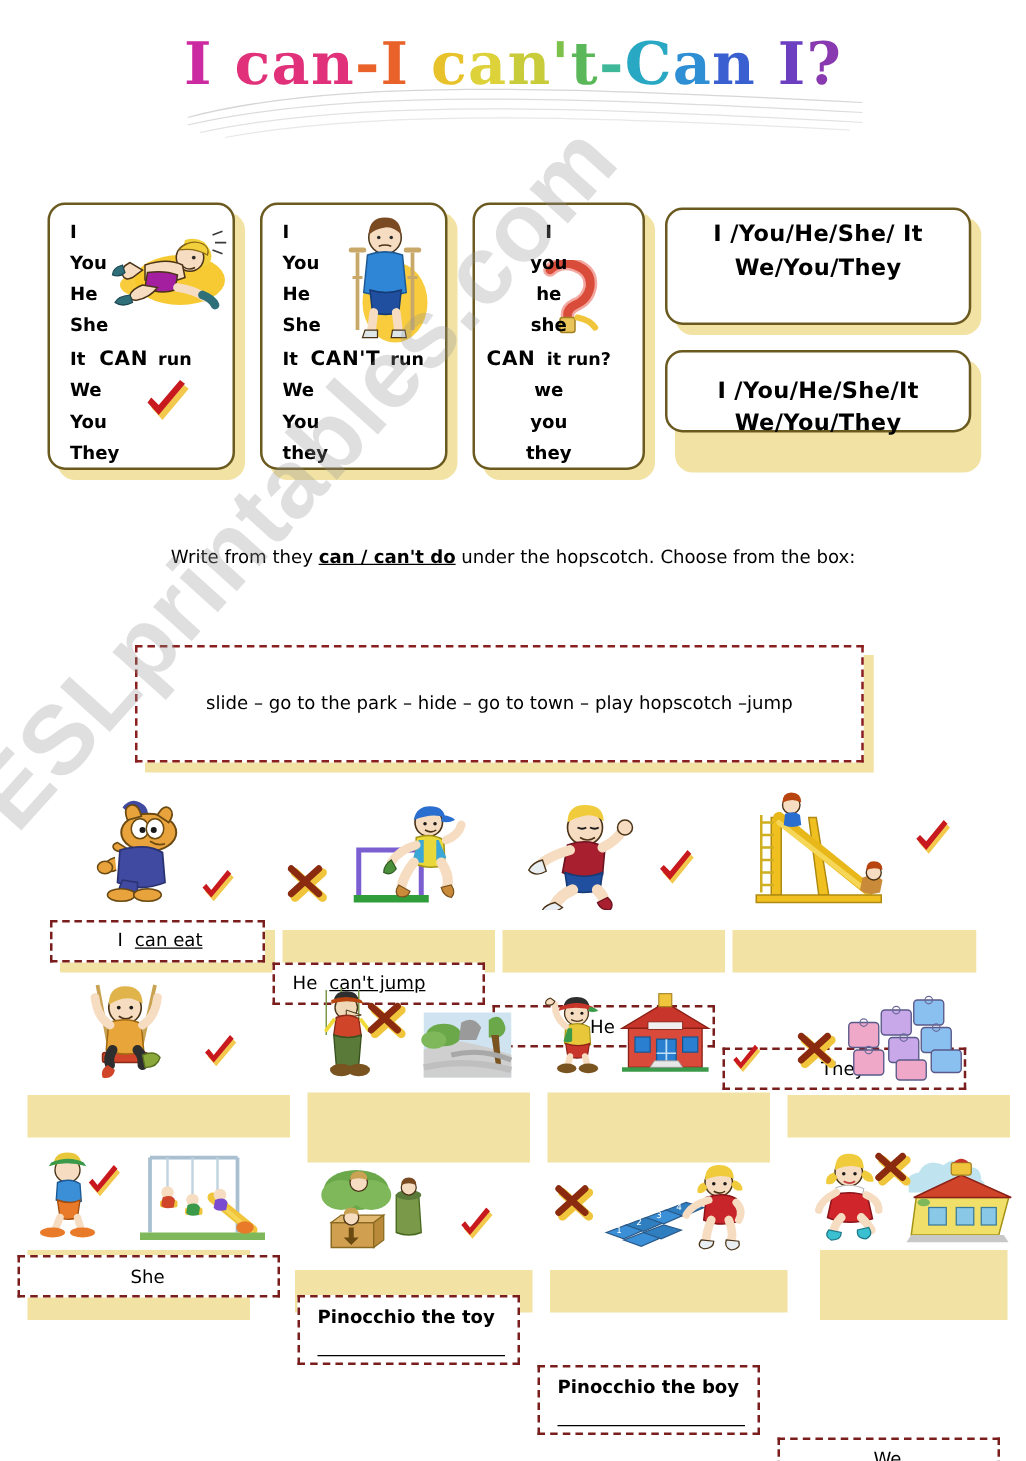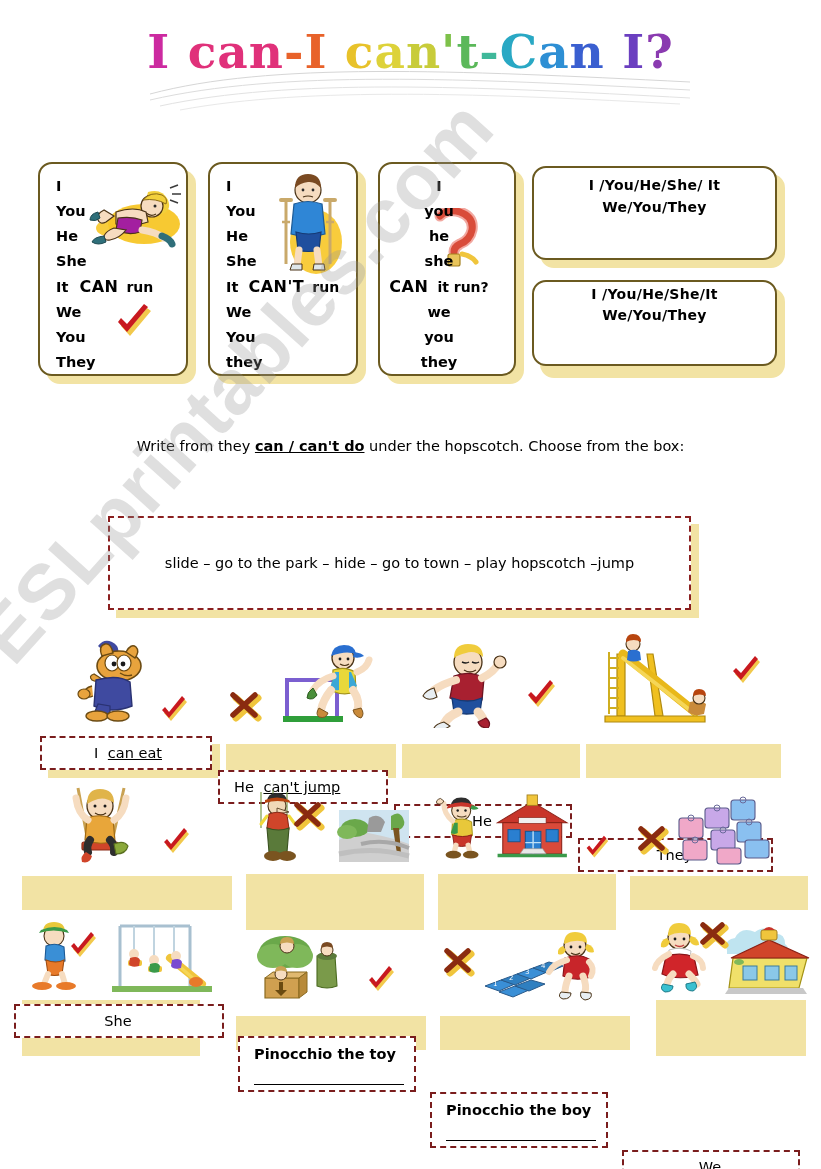--- a/index.html
+++ b/index.html
@@ -96,21 +96,21 @@
   .pron-list .verb { font-size: 14px; font-weight: bold; }
   .pron-list.centered { text-align: center; padding-right: 16px; }
 
   
   .ans-card {
     font-family: "DejaVu Sans", sans-serif;
     font-weight: bold;
   }
   .ans-top, .ans-bottom {
     text-align: center;
-    font-size: 14px;
+    font-size: 18px;
     letter-spacing: .3px;
   }
   .ans-mid {
     display: flex;
     align-items: center;
     justify-content: space-between;
     padding: 0 14px;
     font-size: 18px;
     letter-spacing: .5px;
   }
@@ -326,21 +326,21 @@
   </div>
 </div>
 
 <div class="card-shadow" style="left:540px;top:174px;width:245px;height:94px;"></div>
 <div class="card ans-card" style="left:532px;top:166px;width:245px;height:94px;padding-top:9px;">
   <div class="ans-top">I /You/He/She/ It</div>
   <div class="ans-bottom" style="margin-top:6px;">We/You/They</div>
 </div>
 
 <div class="card-shadow" style="left:540px;top:288px;width:245px;height:90px;"></div>
-<div class="card ans-card" style="left:532px;top:280px;width:245px;height:86px;padding-top:4px;">
+<div class="card ans-card" style="left:532px;top:280px;width:245px;height:66px;padding-top:20px;">
   <div class="ans-top">I /You/He/She/It</div>
   <div class="ans-bottom" style="margin-top:5px;">We/You/They</div>
 </div>
 
 <div id="instruction">
   <span>Write from they </span><b>can / can't do</b><span> under the hopscotch. Choose from the box:</span>
 </div>
 
 <div id="wordbox-shadow"></div>
 <div id="wordbox">

